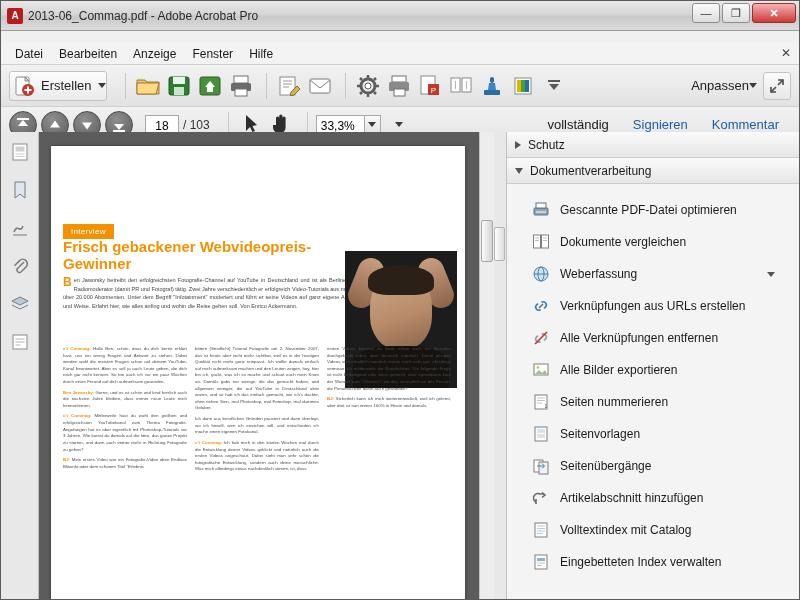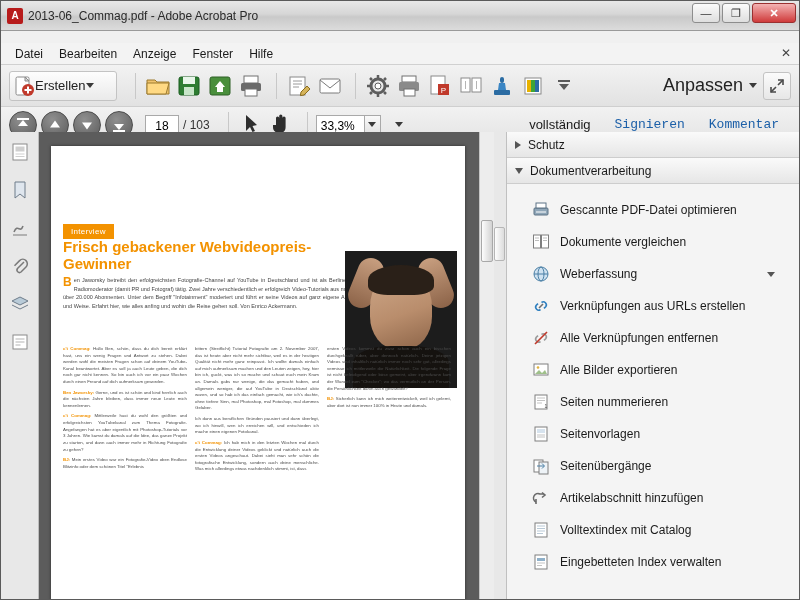--- a/index.html
+++ b/index.html
@@ -110,21 +110,22 @@
     background: linear-gradient(to bottom, #f2f2f2, #e2e2e2);
     border-bottom: 1px solid #cfcfcf;
     display: flex;
     align-items: center;
     padding: 0 8px;
     box-sizing: border-box;
   }
   .create-btn {
     display: flex;
     align-items: center;
-    padding: 3px 22px 3px 3px;
+    gap: 6px;
+    padding: 3px 0 3px 3px;
     border: 1px solid #c3c3c3;
     background: linear-gradient(to bottom, #fdfdfd, #eaeaea);
     border-radius: 3px;
     margin-right: 10px;
     justify-content: space-between;
   }
   .create-label { font-size: 13px; color: #222; }
   .tb-sep {
     width: 1px; height: 26px;
     background: #c8c8c8;
@@ -132,22 +133,21 @@
   }
   .tb-icon {
     width: 28px; height: 28px;
     margin-right: 3px;
     position: relative;
   }
   .anpassen {
     margin-left: auto;
     display: flex;
     align-items: center;
-    gap: 6px;
-    font-size: 18px;
+    font-size: 13px;
     color: #222;
     padding-right: 6px;
   }
   .expand-btn {
     width: 26px; height: 26px;
     border: 1px solid #c3c3c3;
     border-radius: 3px;
     background: linear-gradient(to bottom, #fbfbfb, #e7e7e7);
     display: flex; align-items: center; justify-content: center;
   }
@@ -221,21 +221,21 @@
     width: 0; height: 0;
     border-left: 4px solid transparent;
     border-right: 4px solid transparent;
     border-top: 5px solid #3a3a3a;
   }
   .t2-label {
     font-size: 13px;
     color: #1a1a1a;
     padding: 0 12px;
   }
-  .t2-label.blue { color: #1b5fa8; font-family: Liberation Mono, monospace; }
+  .t2-label.blue { color: #1b5fa8; }
   .t2-right { margin-left: auto; display: flex; align-items: center; }
 
   
   .body-area {
     position: absolute;
     top: 131px;
     left: 0;
     width: 800px;
     height: 469px;
     display: flex;

